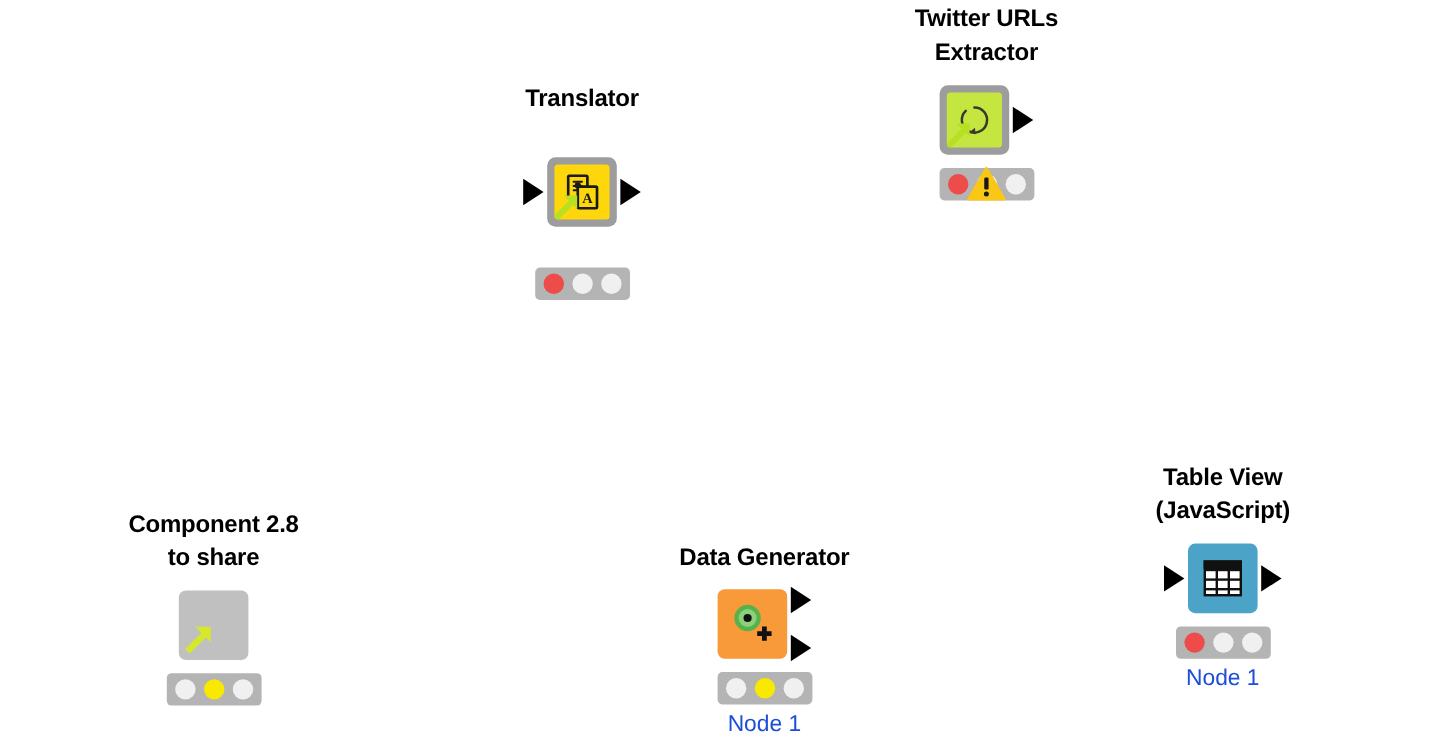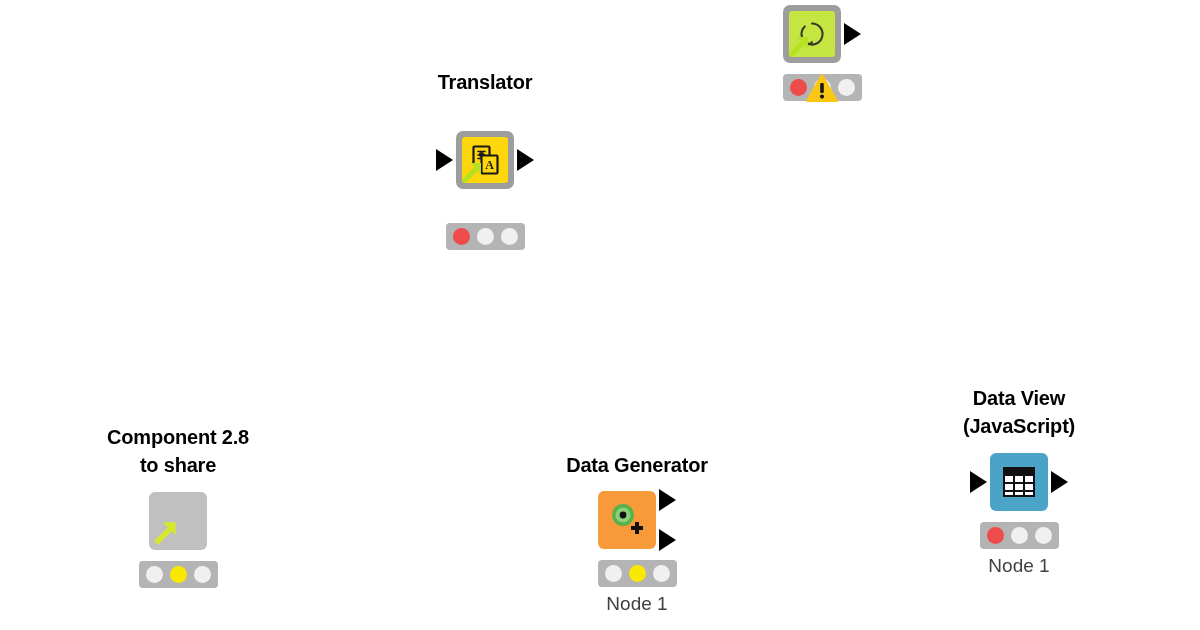--- a/index.html
+++ b/index.html
@@ -151,21 +151,21 @@
     width: 32px;
     height: 30px;
     pointer-events: none;
   }
 
   
   .node-name {
     margin-top: 6px;
     font-size: 19px;
     font-weight: normal;
-    color: #404040;
+    color: #1d4ed8;
     text-align: center;
     line-height: 1.2;
   }
 </style>
 </head>
 <body>
 
 <div class="canvas">
 
   <div class="node" style="left:485px; top:68px;gap:23px;">
@@ -203,20 +203,22 @@
       <div class="status-bar">
         <div class="light red"></div>
         <div class="light off"></div>
         <div class="light off"></div>
       </div>
     </div>
 
   </div>
 
   <div class="node" style="left:822px; top:2px;">
+    <div class="node-title">Twitter URLs
+Extractor</div>
 
     <div class="node-body">
       <div class="node-box framed" style="background:#9d9d9d;">
         <div class="inner" style="background:#c5e540;">
           <svg width="32" height="32" viewBox="0 0 32 32">
             <path d="M16 5.5 a10.5 10.5 0 1 1 -7.2 2.9" fill="none" stroke="#3a3a2a" stroke-width="2.1" stroke-linecap="round"></path>
             <path d="M16.5 22.5 l-4.2 3.2 l4.6 2.4 z" fill="#3a3a2a"></path>
           </svg>
           <svg class="corner-arrow" viewBox="0 0 26 26">
             <path d="M3 23 L19 7" stroke="#b6e021" stroke-width="5" stroke-linecap="butt"></path>
@@ -292,21 +294,21 @@
         <div class="light off"></div>
         <div class="light yellow"></div>
         <div class="light off"></div>
       </div>
     </div>
 
     <div class="node-name">Node 1</div>
   </div>
 
   <div class="node" style="left:1019px; top:384px;">
-    <div class="node-title">Data View
+    <div class="node-title">Table View
 (JavaScript)</div>
 
     <div class="node-body">
       <div class="ports in">
         <div class="port-triangle"></div>
       </div>
 
       <div class="node-box plain" style="background:#4ba3c7;">
         <svg width="38" height="38" viewBox="0 0 38 38">
           <rect x="3" y="4" width="32" height="30" fill="#111111"></rect>

